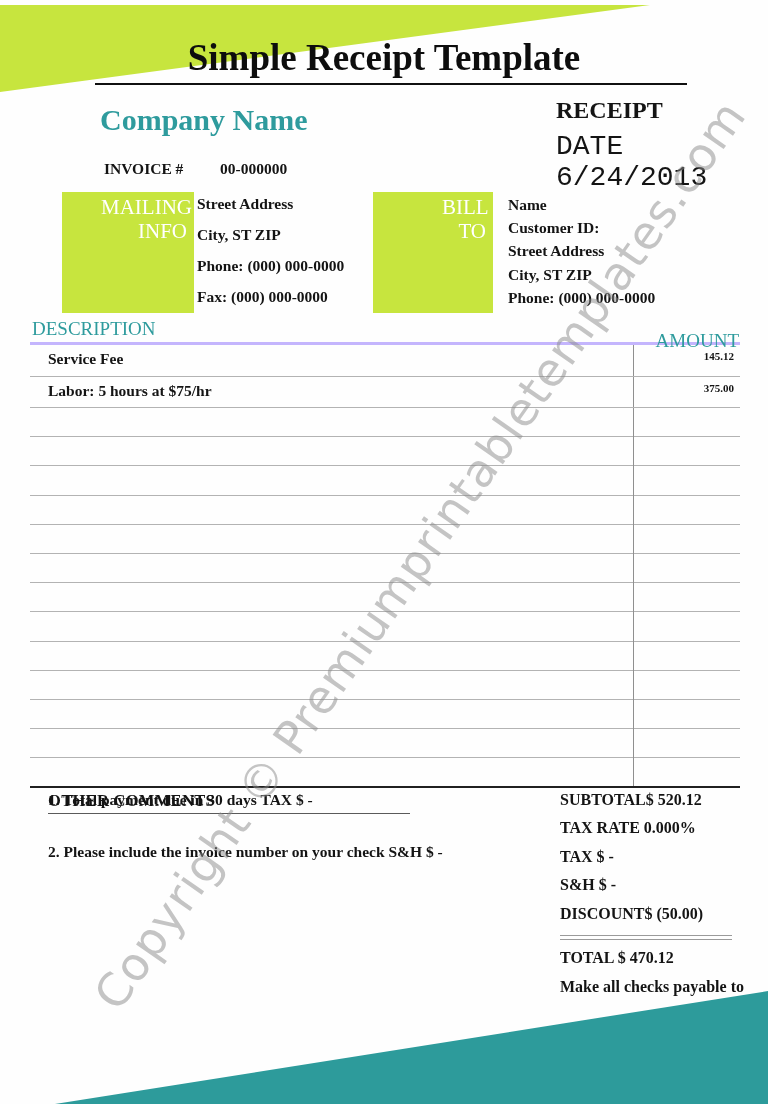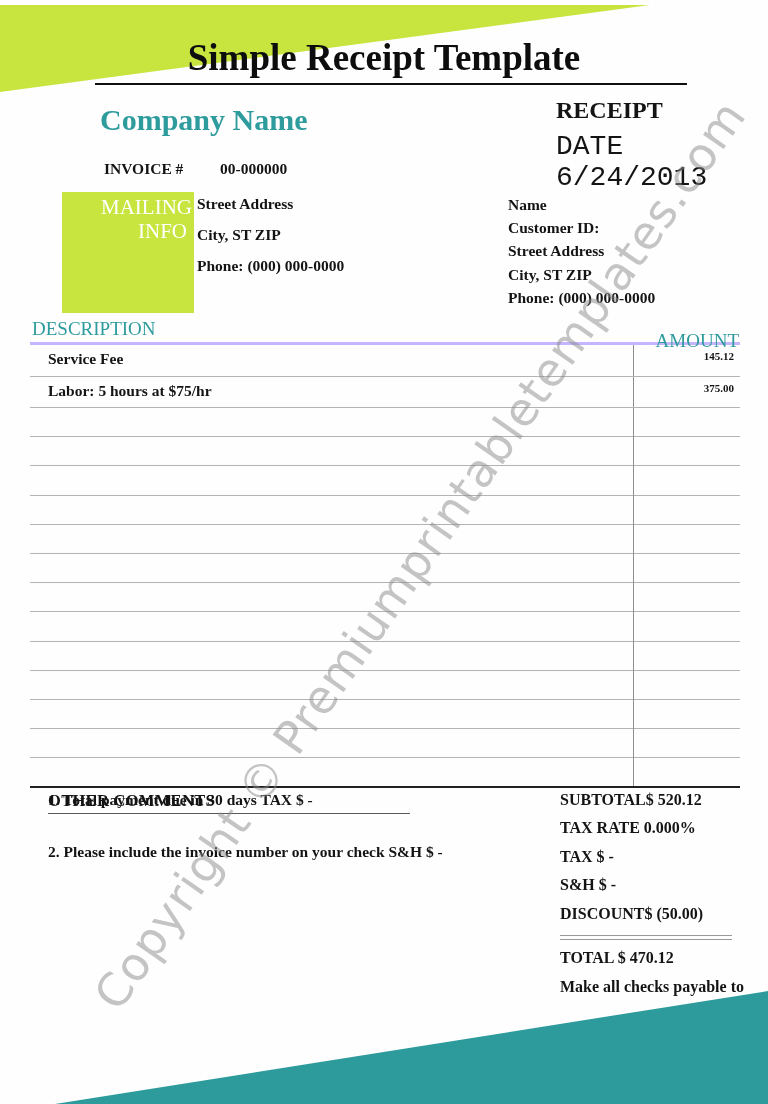--- a/index.html
+++ b/index.html
@@ -112,22 +112,26 @@
   <div class="invoice-label">INVOICE #</div>
   <div class="invoice-number">00-000000</div>
 
   <div class="info-box mailing">
     <div class="box-label">MAILING INFO</div>
   </div>
   <div class="addr-lines mailing">
     <div class="line">Street Address</div>
     <div class="line">City, ST ZIP</div>
     <div class="line">Phone: (000) 000-0000</div>
-  </div>
-
+    <div class="line">Fax: (000) 000-0000</div>
+  </div>
+
+  <div class="info-box bill">
+    <div class="box-label">BILL TO</div>
+  </div>
   <div class="addr-lines bill">
     <div class="line">Name</div>
     <div class="line">Customer ID:</div>
     <div class="line">Street Address</div>
     <div class="line">City, ST ZIP</div>
     <div class="line">Phone: (000) 000-0000</div>
   </div>
 
   <div class="rtable">
     <div class="thead">

